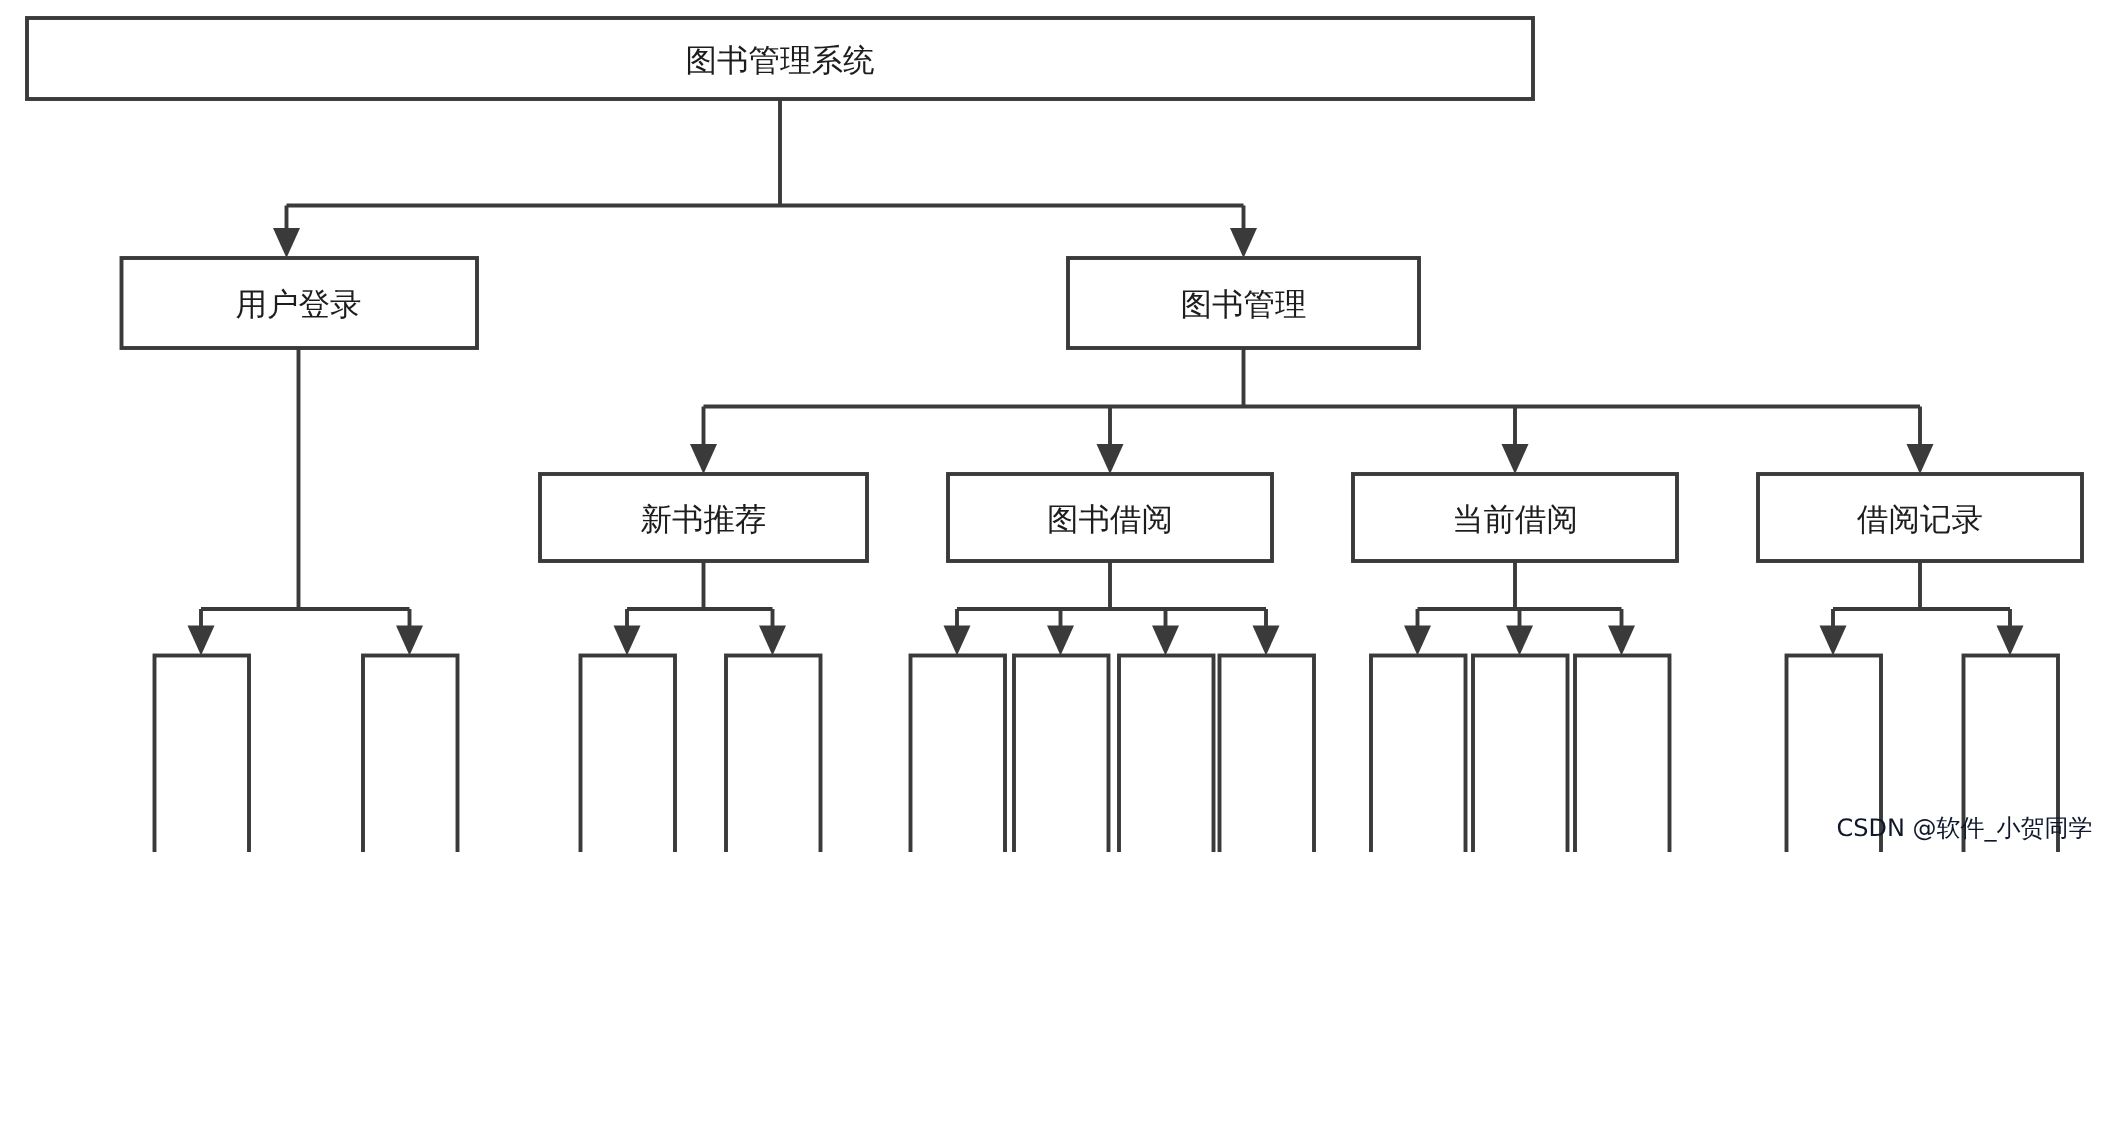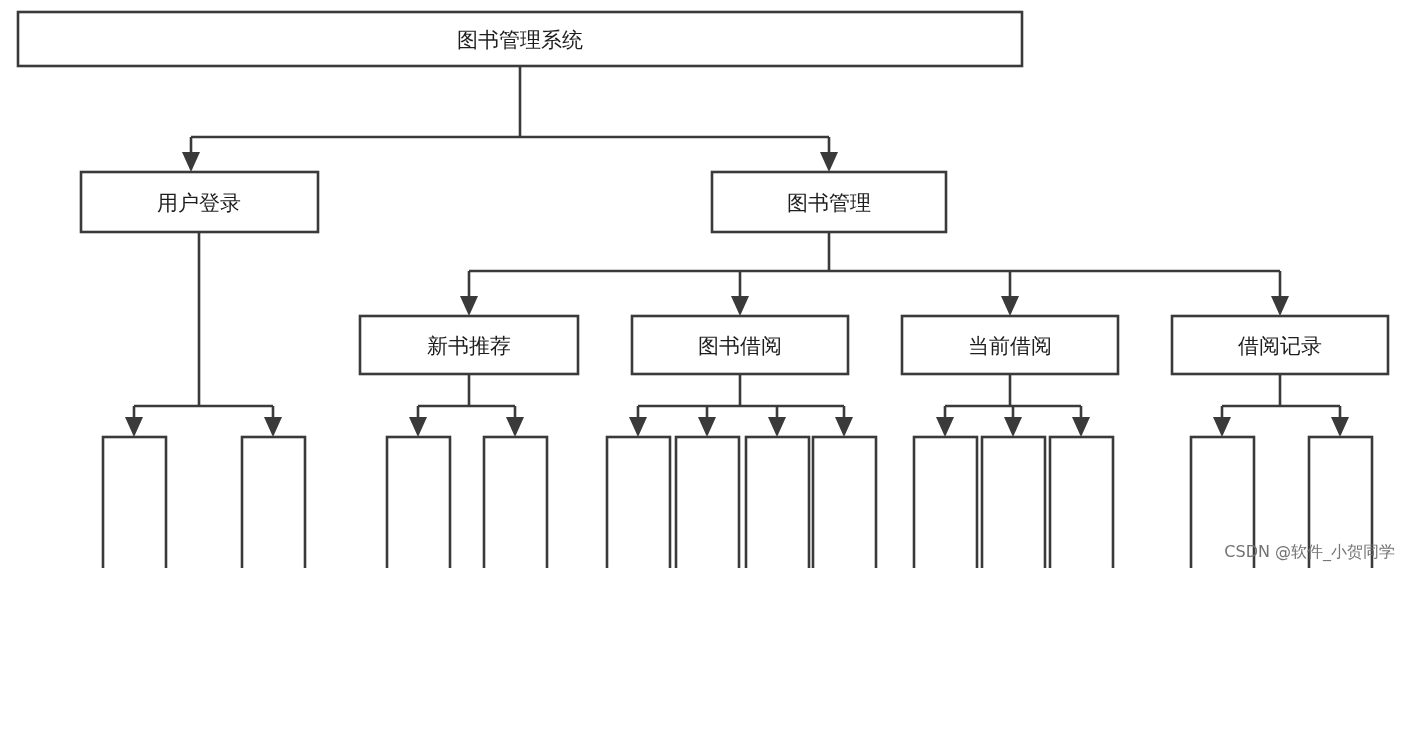--- a/index.html
+++ b/index.html
@@ -62,21 +62,21 @@
     align-items: flex-start;
     justify-content: center;
     pointer-events: none;
   }
   .watermark {
     position: absolute;
     right: 10px;
     bottom: 5px;
     font-family: "DejaVu Sans", "Liberation Sans", sans-serif;
     font-size: 16px;
-    color: #737373;
+    color: #0f172a;
     white-space: nowrap;
   }
 </style>
 </head>
 <body>
 
 <div id="diagram-root">
 
   <svg id="tree-svg" viewBox="0 0 1405 747">
     <defs></defs>

